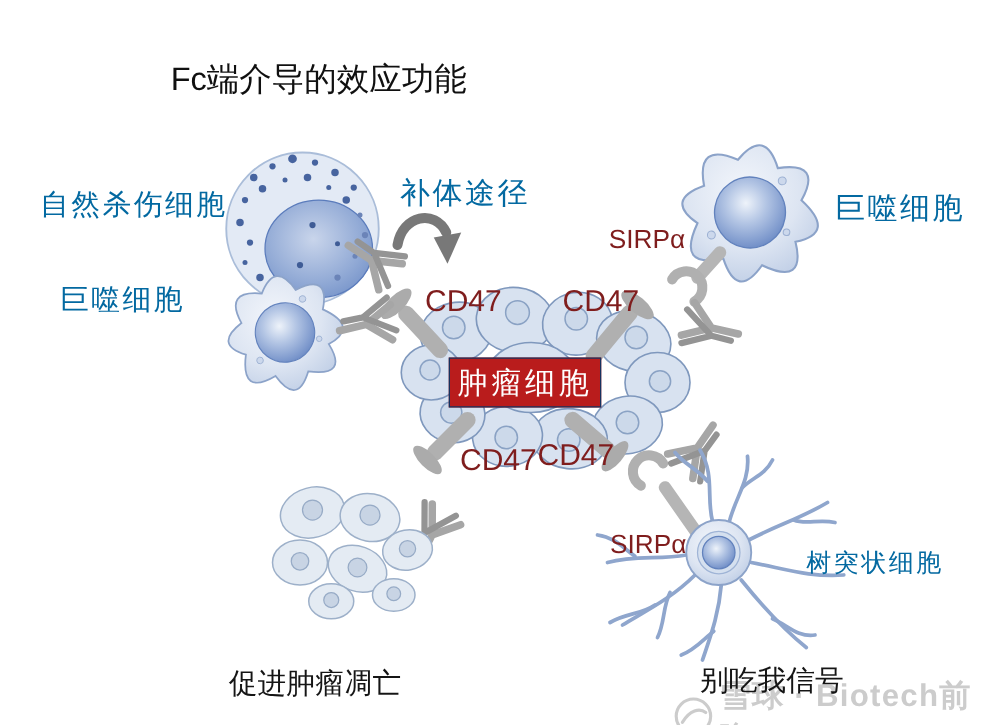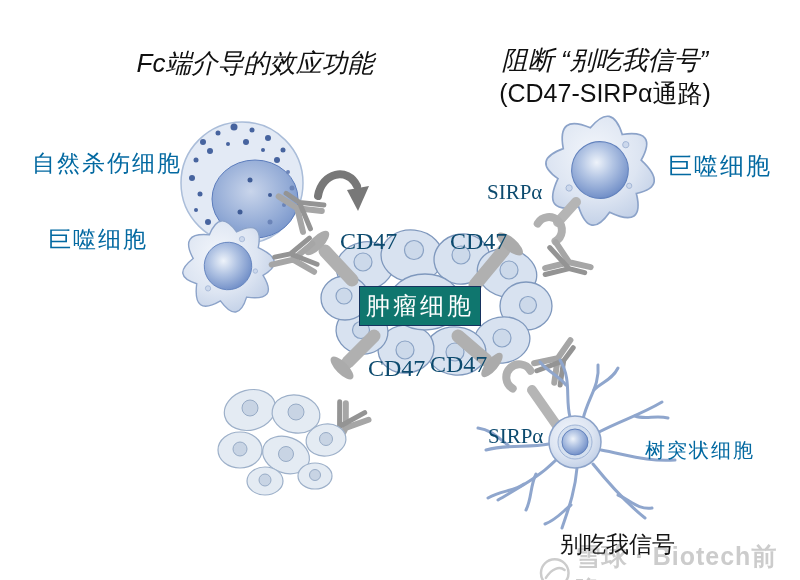--- a/index.html
+++ b/index.html
@@ -1,25 +1,25 @@
 <!DOCTYPE html>
 <html><head>
 <meta charset="utf-8">
 <style>
   html,body{margin:0;padding:0;background:#fff;}
   .canvas{position:relative;width:800px;height:580px;background:#ffffff;overflow:hidden;
           font-family:"Liberation Sans",sans-serif;}
   .art{position:absolute;left:0;top:0;z-index:1;}
   .lbl{position:absolute;z-index:2;color:#222;white-space:nowrap;}
   .kai{font-family:"DejaVu Serif",serif;color:#0369a1;letter-spacing:2px;}
-  .sans{font-family:Liberation Serif, serif;color:#0c4a6e;}
+  .sans{font-family:Liberation Sans, sans-serif;color:#7f1d1d;}
   .title{text-align:center;color:#101010;line-height:1.28;z-index:2;}
-  .title .l1{font-size:26px;font-style:italic;}
+  .title .l1{font-size:26px;}
   .title .l2{font-size:25px;}
-  .tumor-tag{position:absolute;left:359px;top:286px;width:120px;height:38px;background:#0f766e;
+  .tumor-tag{position:absolute;left:359px;top:286px;width:120px;height:38px;background:#b91c1c;
              border:1px solid #16325f;color:#fff;font-family:Liberation Serif, serif;font-size:24px;
              letter-spacing:3px;display:flex;align-items:center;justify-content:center;z-index:3;}
   .outcome{position:absolute;font-size:23px;color:#151515;z-index:4;}
   .watermark{position:absolute;left:538px;top:540px;display:flex;align-items:center;gap:4px;
              z-index:2;color:#c8c8c8;}
   .watermark .wm-text{font-size:25px;font-weight:bold;letter-spacing:1px;color:#cccccc;}
 </style>
 </head>
 <body>
 
@@ -203,29 +203,26 @@
       <circle cx="575" cy="442" r="26" fill="url(#bodyGrad)" stroke="#8ca3c9" stroke-width="1.5"></circle>
       <circle cx="575" cy="442" r="17" fill="#d5e0ef" stroke="#9fb4d6" stroke-width="1"></circle>
       <circle cx="575" cy="442" r="13" fill="url(#nucGrad)" stroke="#6282bd" stroke-width="1"></circle>
     </g>
   </svg>
 
   <div class="lbl title" style="left:110px;top:47px;width:290px;">
     <div class="l1">Fc端介导的效应功能</div>
   </div>
 
-  <div class="lbl title" style="left:440px;top:44px;width:330px;">
-    <div class="l1">阻断 “别吃我信号”</div>
-    <div class="l2">(CD47-SIRPα通路)</div>
-  </div>
 
   <div class="lbl kai" style="left:32px;top:148px;font-size:23px;">自然杀伤细胞</div>
 
   <div class="lbl kai" style="left:48px;top:224px;font-size:23px;">巨噬细胞</div>
 
+  <div class="lbl kai" style="left:320px;top:138px;font-size:24px;">补体途径</div>
 
   <div class="lbl kai" style="left:668px;top:150px;font-size:24px;">巨噬细胞</div>
 
   <div class="tumor-tag">肿瘤细胞</div>
 
   <div class="lbl sans" style="left:340px;top:228px;font-size:24px;">CD47</div>
   <div class="lbl sans" style="left:450px;top:228px;font-size:24px;">CD47</div>
   <div class="lbl sans" style="left:368px;top:355px;font-size:24px;">CD47</div>
   <div class="lbl sans" style="left:430px;top:351px;font-size:24px;">CD47</div>
 
@@ -235,15 +232,16 @@
   <div class="lbl kai" style="left:645px;top:437px;font-size:20px;">树突状细胞</div>
 
   <div class="watermark">
     <svg width="34" height="34" viewBox="0 0 34 34">
       <circle cx="17" cy="17" r="14" fill="none" stroke="#cccccc" stroke-width="2.5"></circle>
       <path d="M8,22 C14,12 22,10 27,14" fill="none" stroke="#cccccc" stroke-width="2.5" stroke-linecap="round"></path>
     </svg>
     <span class="wm-text">雪球 · Biotech前瞻</span>
   </div>
 
+  <div class="outcome" style="left:183px;top:531px;">促进肿瘤凋亡</div>
   <div class="outcome" style="left:560px;top:529px;">别吃我信号</div>
 
 </div>
 
 </body></html>

